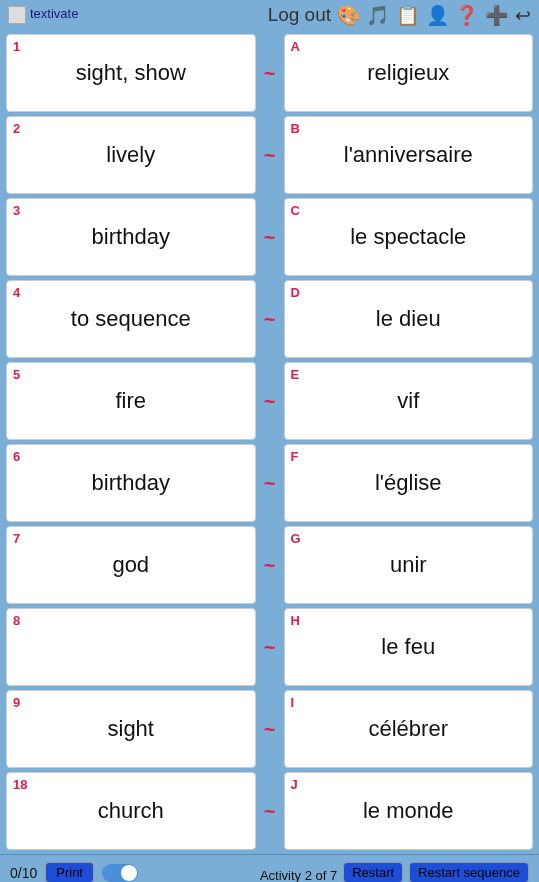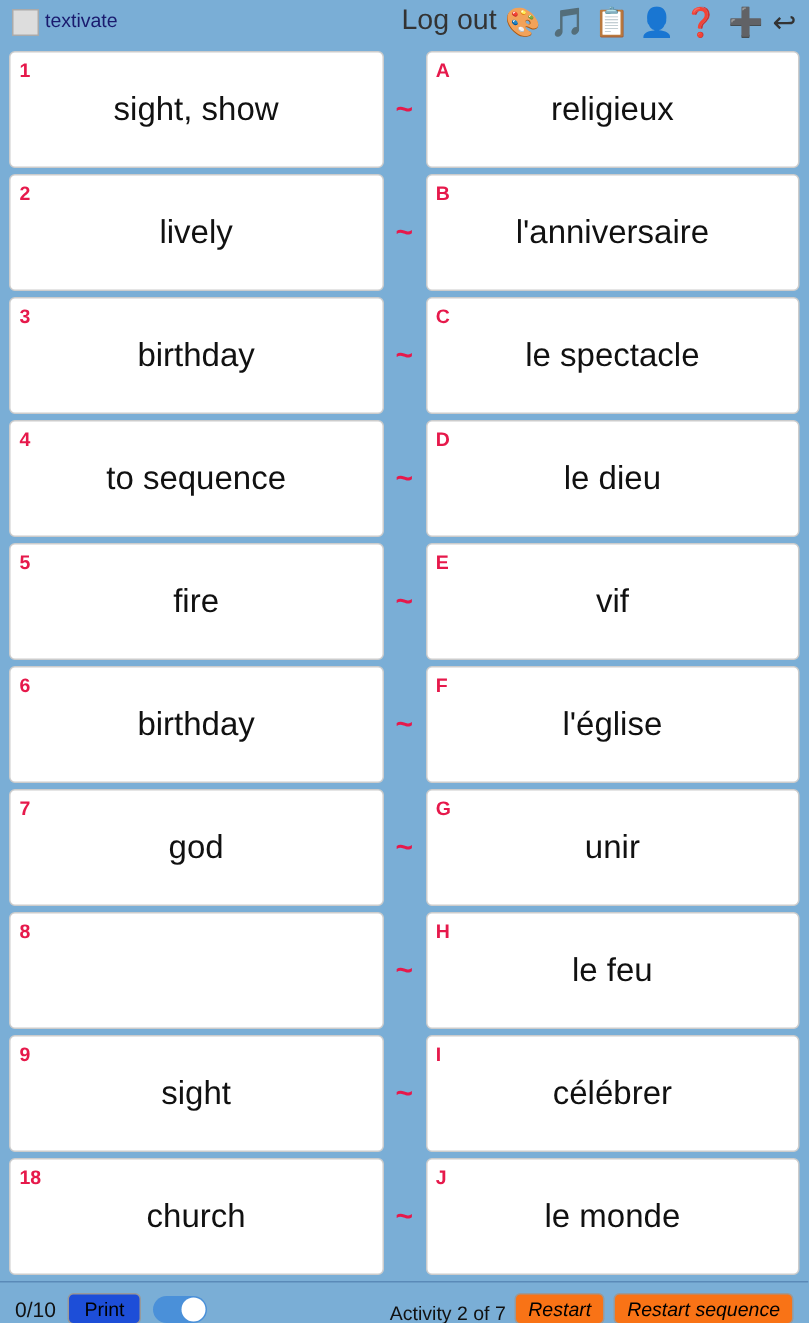--- a/index.html
+++ b/index.html
@@ -144,27 +144,26 @@
       right: 1px;
     }
     .footer-right {
       display: flex;
       align-items: flex-end;
       gap: 6px;
       color: #111;
       font-size: 13px;
     }
     .footer-right button {
-      background: #f97316;
+      background: #1d4ed8;
       border: 1px solid #999;
       border-radius: 4px;
       padding: 2px 8px;
       font-size: 13px;
       cursor: pointer;
-      font-style: italic;
     }
 
     
     .icon-textivate {
       width: 18px;
       height: 18px;
       background: #ddd;
       display: inline-block;
       border: 1px solid #aaa;
     }

